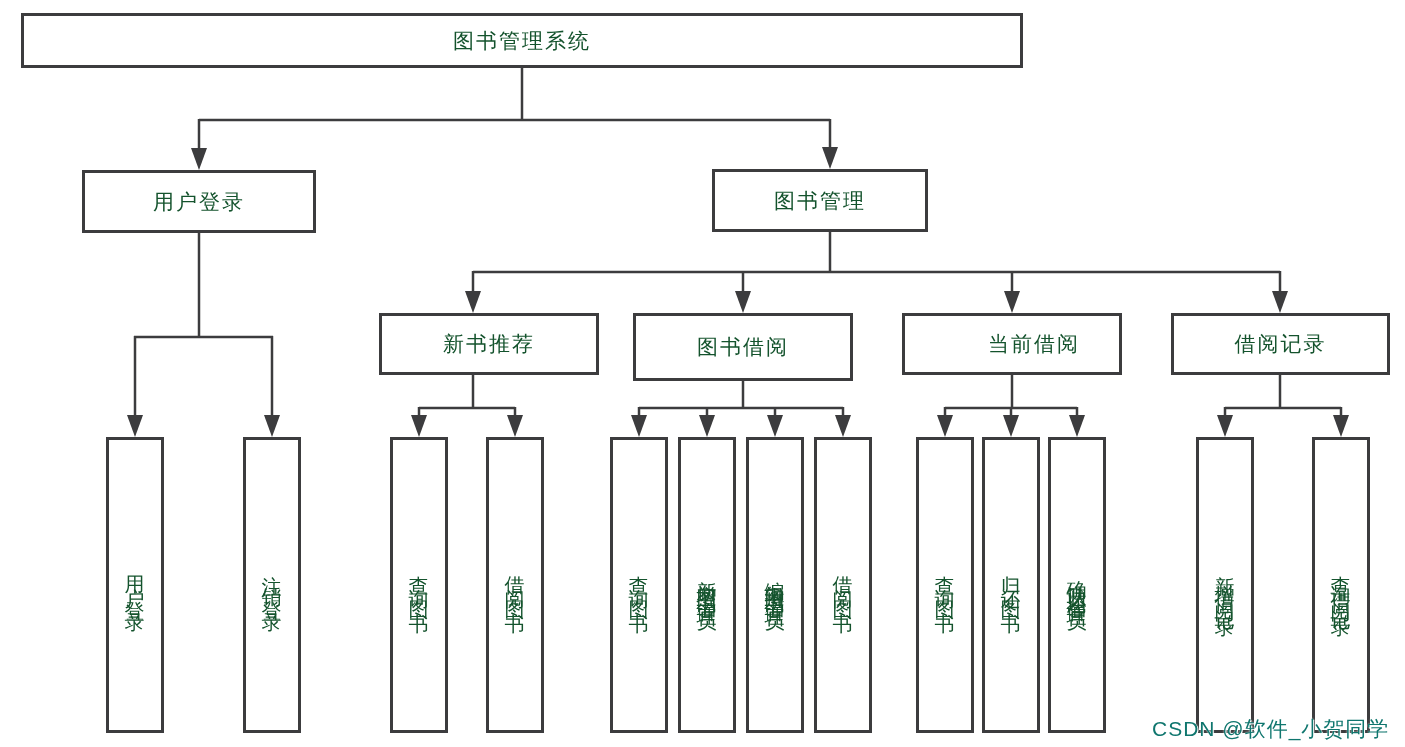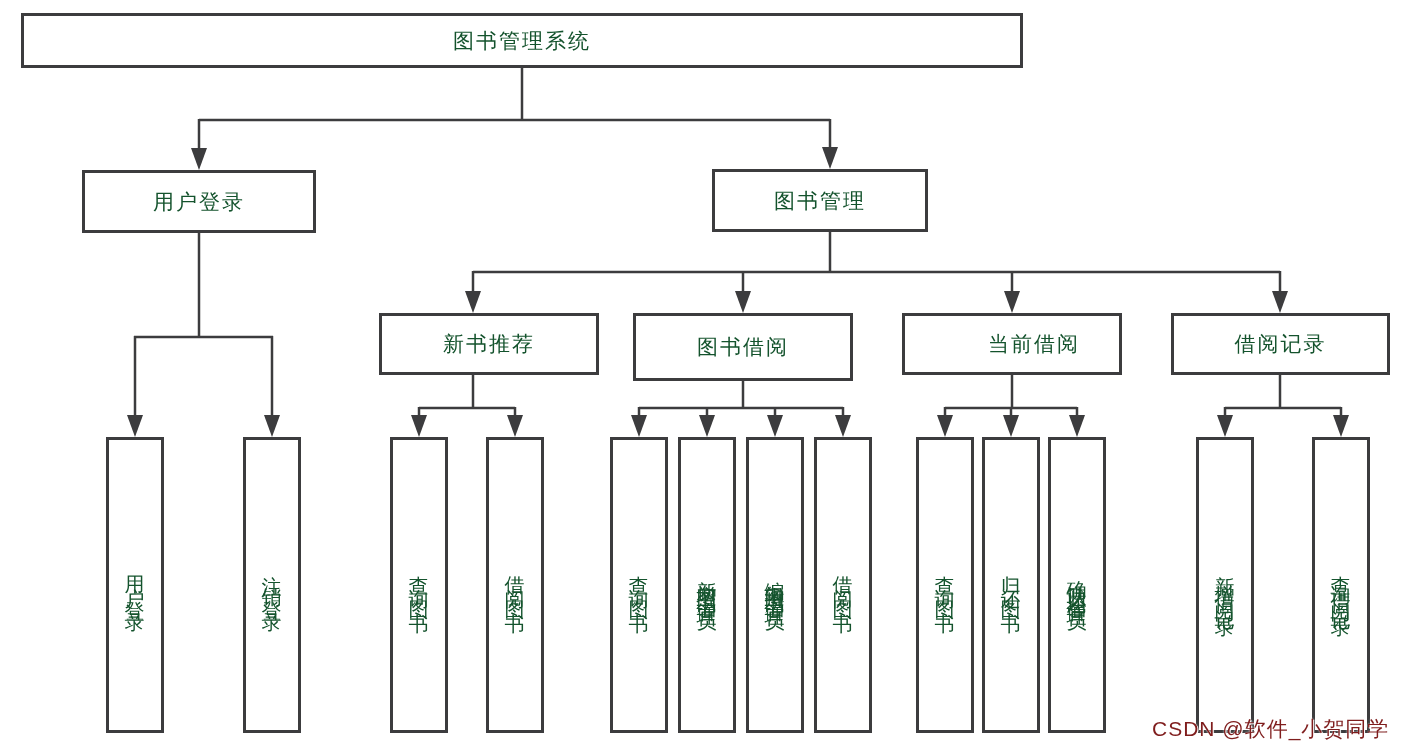--- a/index.html
+++ b/index.html
@@ -47,21 +47,21 @@
   }
   .leaf .label.s4 { letter-spacing: 0.62em; }
   .leaf .label.s6 { letter-spacing: 0.42em; }
   .leaf .label.s9 { letter-spacing: 0.22em; }
   .watermark {
     position: absolute;
     top: 715px;
     left: 1152px;
     font-size: 21px;
     letter-spacing: 1px;
-    color: #7f1d1d;
+    color: #0f766e;
     text-shadow: 0 0 2px #ffffff, 1px 1px 0 #ffffff;
     z-index: 3;
     white-space: nowrap;
   }
 </style>
 </head>
 <body>
 
 <div id="stage">
 

